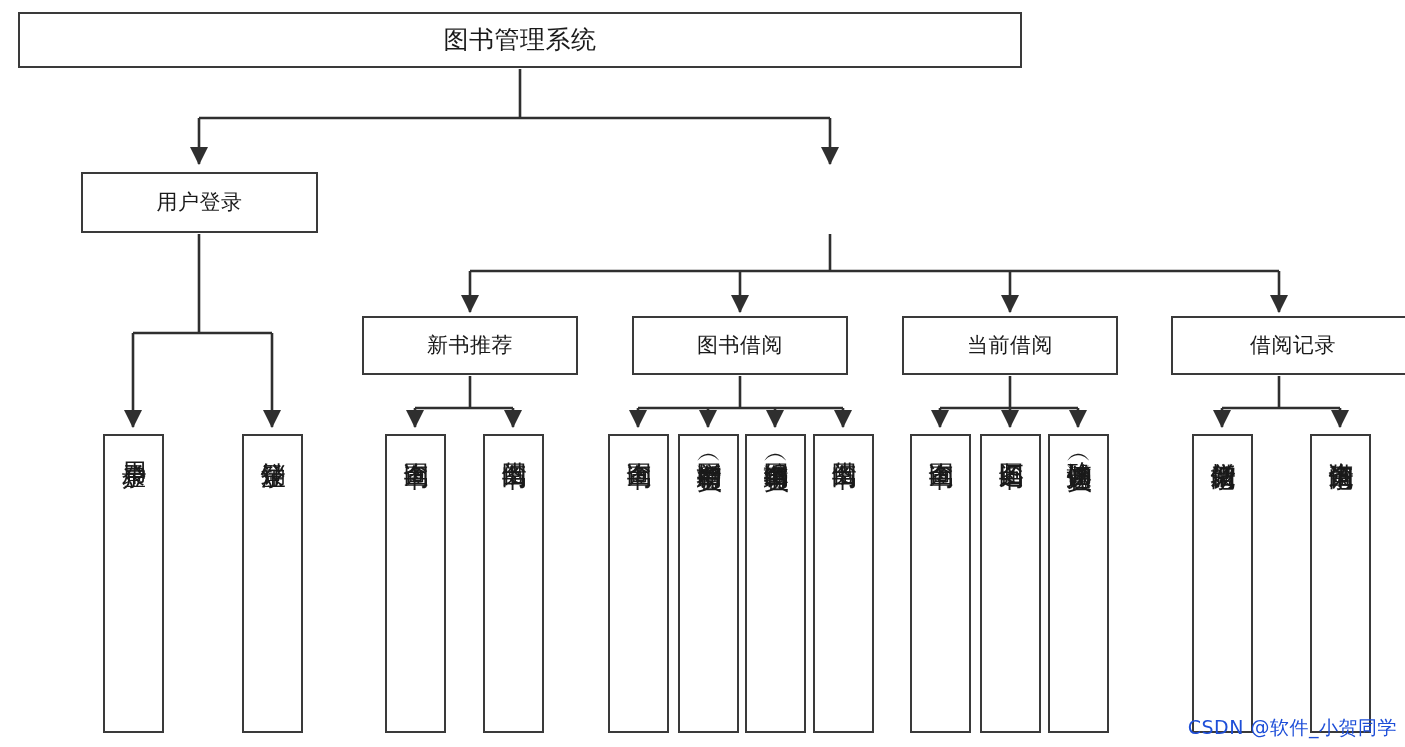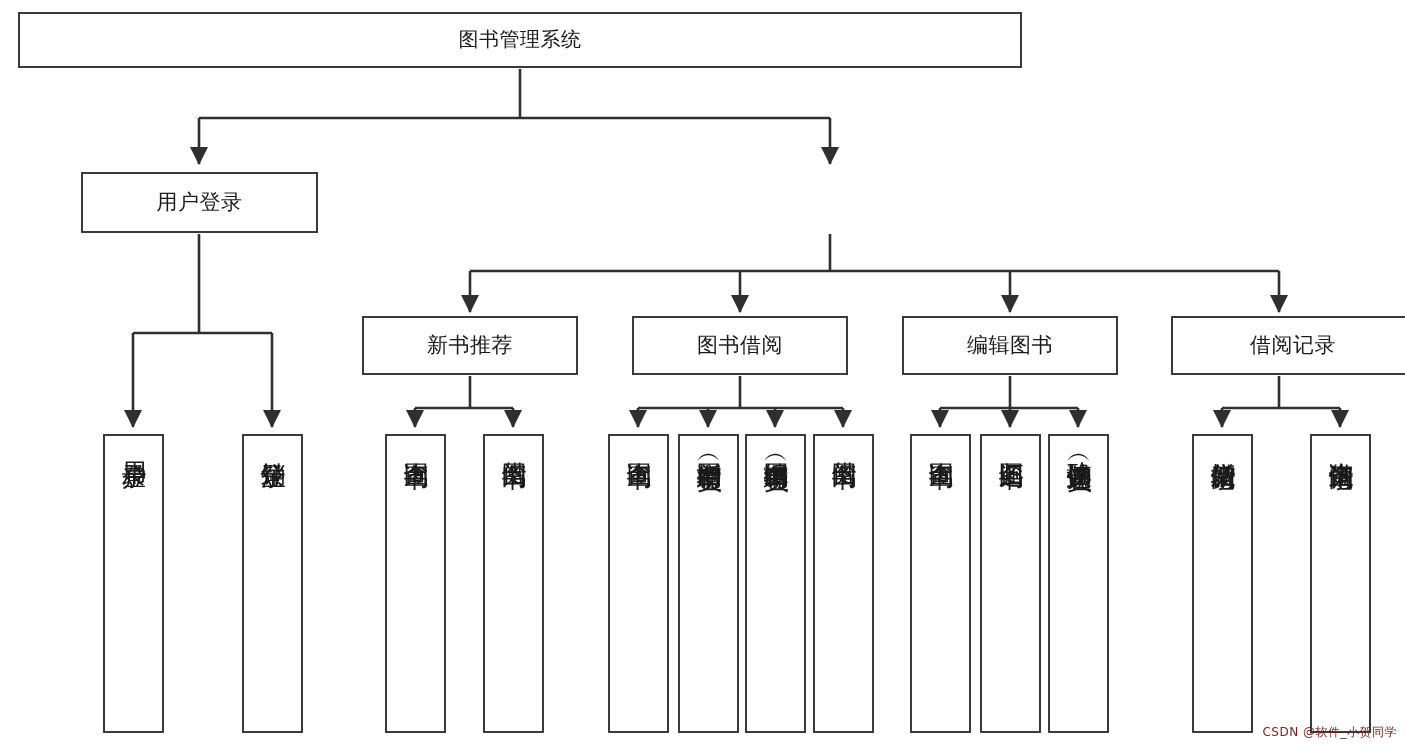--- a/index.html
+++ b/index.html
@@ -40,42 +40,42 @@
     display: block;
     text-align: center;
     line-height: 1.18;
     white-space: pre;
   }
   .node.horizontal .node-label {
     font-size: 21px;
     letter-spacing: 0.5px;
   }
   .node.root .node-label {
-    font-size: 20px;
+    font-size: 25px;
     letter-spacing: 0.5px;
   }
   .node.vertical {
     align-items: flex-start;
     padding-top: 6px;
   }
   .node.vertical .node-label {
     writing-mode: vertical-rl;
     text-orientation: upright;
     font-size: 25px;
     line-height: 1.06;
     letter-spacing: 1px;
     white-space: normal;
     max-height: 100%;
   }
   #watermark {
     position: absolute;
     right: 8px;
     bottom: 6px;
-    font-size: 12px;
-    color: #7f1d1d;
+    font-size: 19px;
+    color: #1d4ed8;
     letter-spacing: 0.5px;
     user-select: none;
   }
 </style>
 </head>
 <body>
 
 <div id="diagram-root">
 
   <svg id="edges-layer" viewBox="0 0 1405 747" width="1405" height="747" xmlns="http://www.w3.org/2000/svg">
@@ -136,21 +136,21 @@
     <span class="node-label">用户登录</span>
   </div>
 
   <div class="node horizontal" style="left:362px; top:316px; width:216px; height:59px;">
     <span class="node-label">新书推荐</span>
   </div>
   <div class="node horizontal" style="left:632px; top:316px; width:216px; height:59px;">
     <span class="node-label">图书借阅</span>
   </div>
   <div class="node horizontal" style="left:902px; top:316px; width:216px; height:59px;">
-    <span class="node-label">编辑图书</span>
+    <span class="node-label">当前借阅</span>
   </div>
   <div class="node horizontal" style="left:1171px; top:316px; width:244px; height:59px;">
     <span class="node-label">借阅记录</span>
   </div>
 
   <div class="node vertical" style="left:103px; top:434px; width:61px; height:299px;">
     <span class="node-label">用户登录</span>
   </div>
   <div class="node vertical" style="left:242px; top:434px; width:61px; height:299px;">
     <span class="node-label">注销登录</span>

